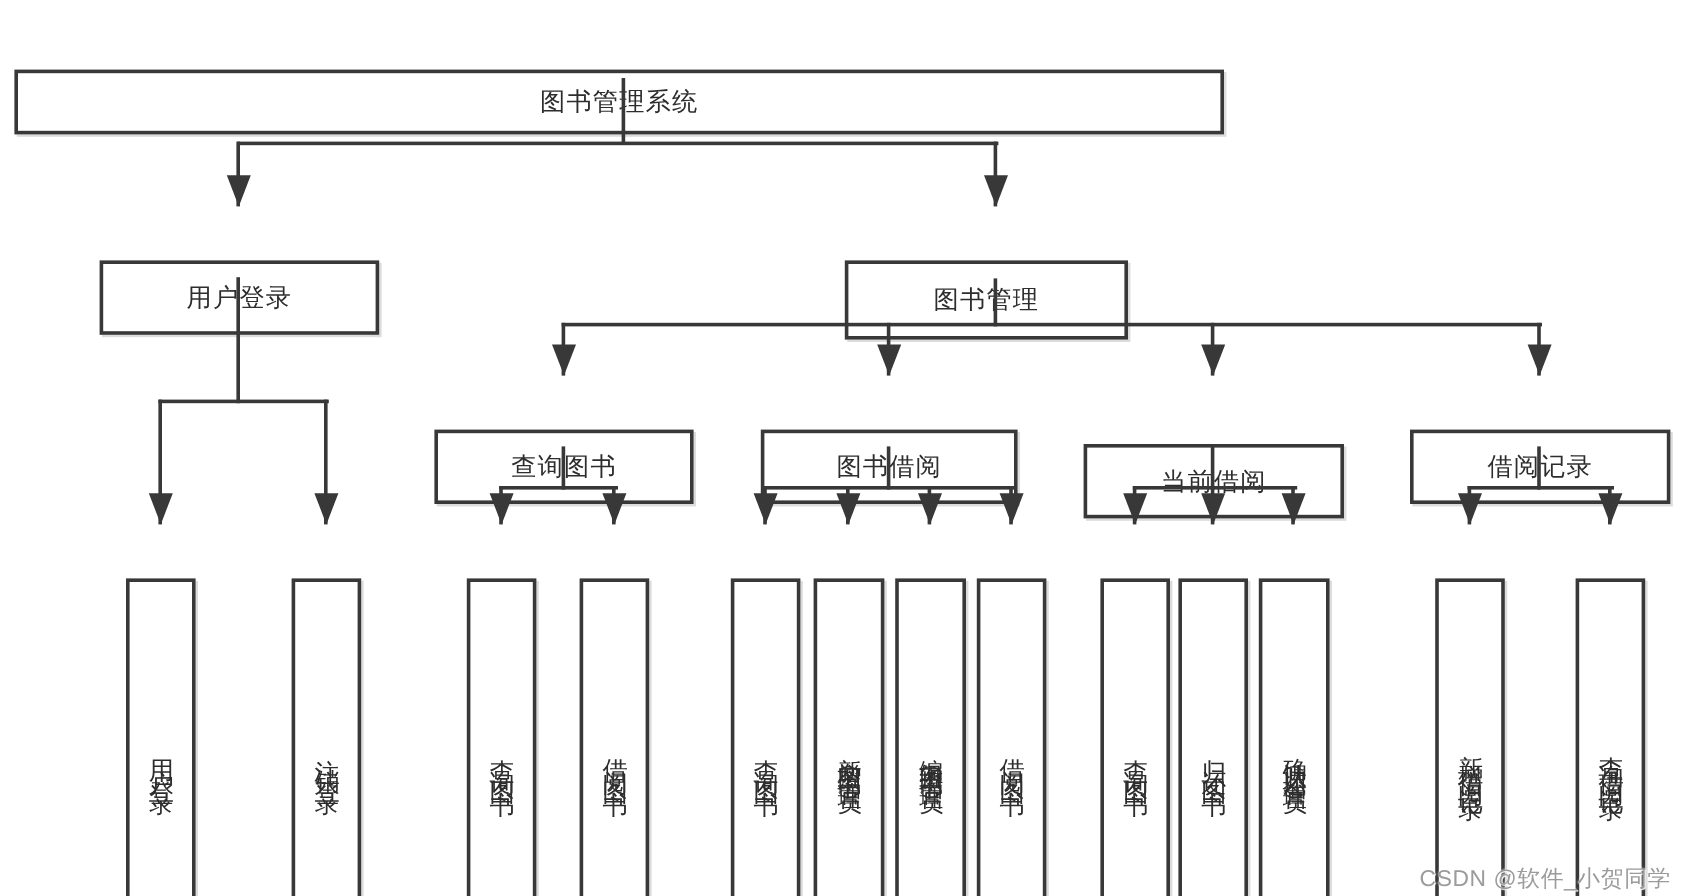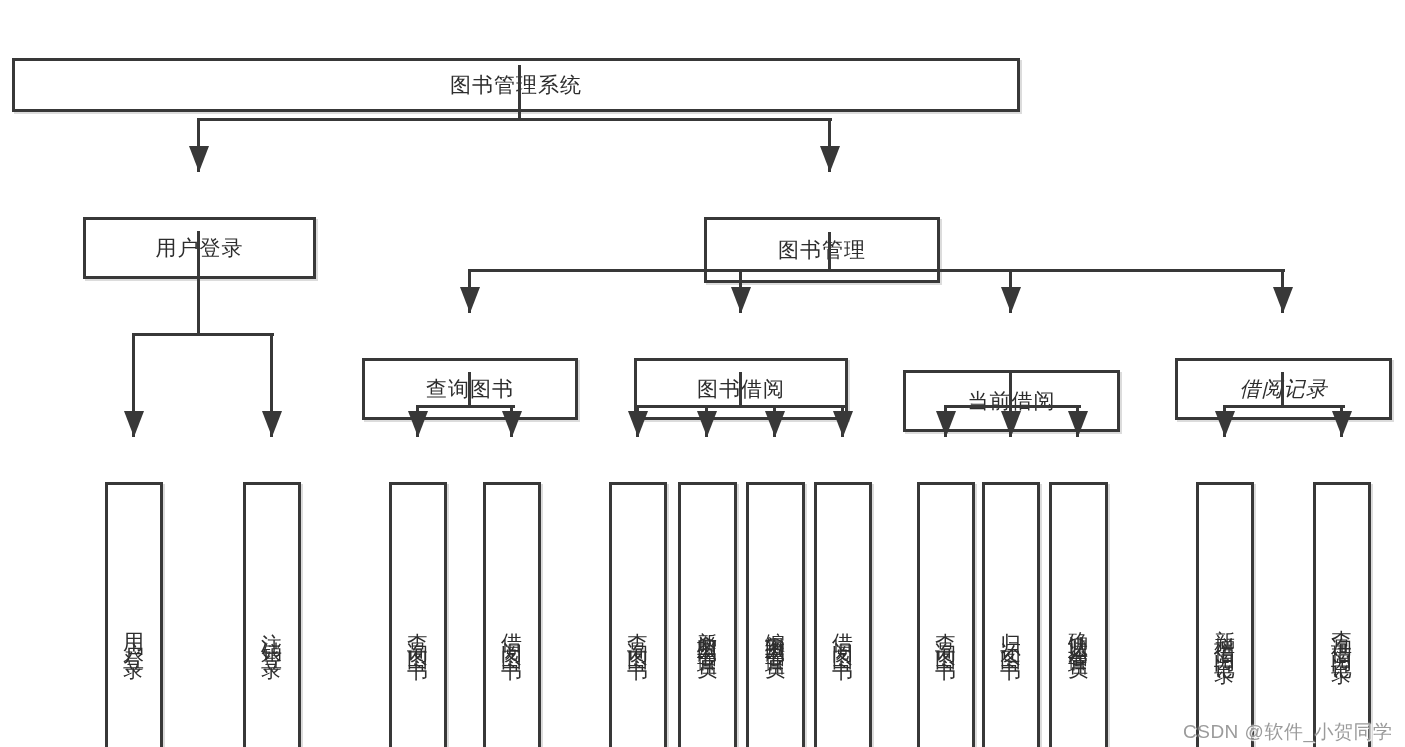--- a/index.html
+++ b/index.html
@@ -76,21 +76,21 @@
 
   <div class="box" style="left:362px;top:313px;width:216px;height:62px;">
     <span>查询图书</span>
   </div>
   <div class="box" style="left:634px;top:313px;width:214px;height:62px;">
     <span>图书借阅</span>
   </div>
   <div class="box" style="left:903px;top:325px;width:217px;height:62px;">
     <span>当前借阅</span>
   </div>
-  <div class="box" style="left:1175px;top:313px;width:217px;height:62px;font-style:italic;">
+  <div class="box" style="left:1175px;top:313px;width:217px;height:62px;">
     <span>借阅记录</span>
   </div>
 
   <div class="vl" style="left:468px;top:372px;height:36px;"></div>
   <div class="hl" style="left:416px;top:405px;width:99px;"></div>
   <div class="vl" style="left:416px;top:405px;height:32px;"></div>
   <div class="vl" style="left:510px;top:405px;height:32px;"></div>
   <div class="ar" style="left:408px;top:411px;"></div>
   <div class="ar" style="left:502px;top:411px;"></div>
 

